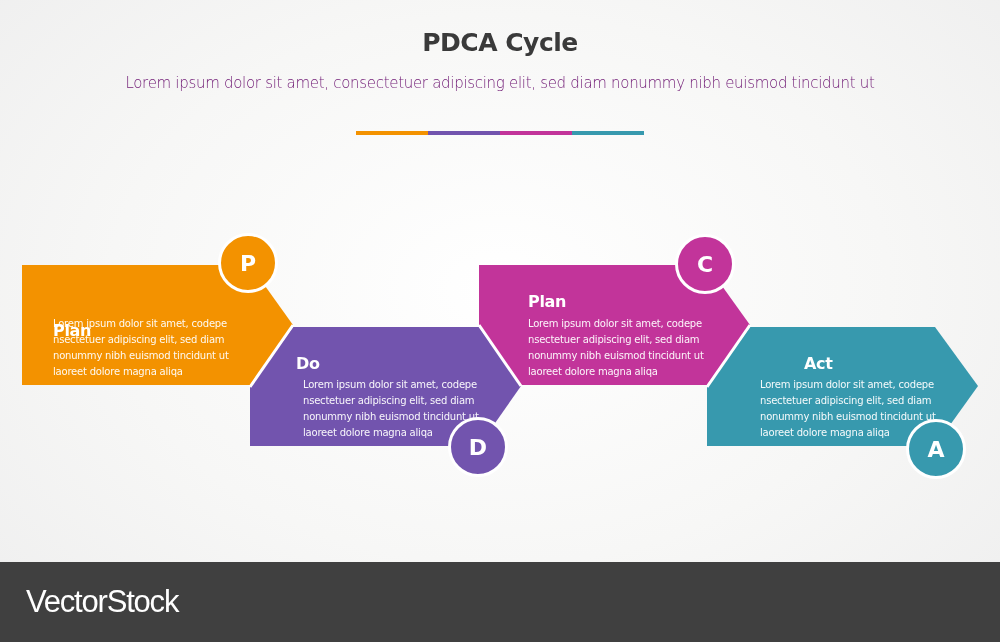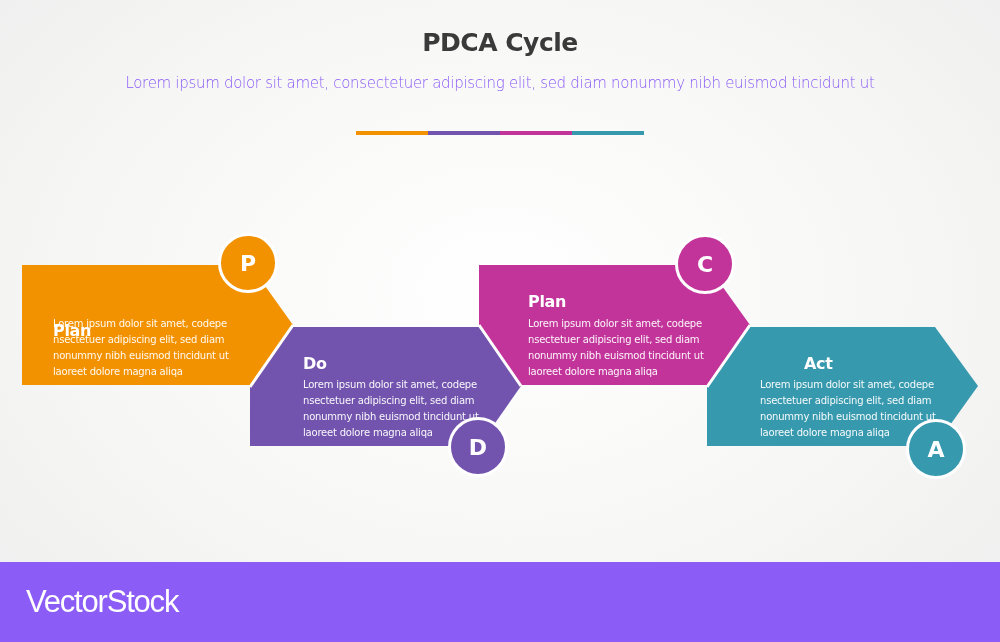--- a/index.html
+++ b/index.html
@@ -10,41 +10,41 @@
     font-family: "Liberation Sans", sans-serif;
   }
   .title {
     position: absolute; left: 0; top: 28px; width: 1000px;
     text-align: center; font-family: "DejaVu Sans", sans-serif;
     font-weight: bold; font-size: 25px; color: #3a3a3a; letter-spacing: -0.5px;
   }
   .subtitle {
     position: absolute; left: 60px; top: 73px; width: 880px;
     text-align: center; font-family: "DejaVu Sans", sans-serif;
-    font-size: 15px; line-height: 20px; color: #8b5cf6; font-weight: 300;
+    font-size: 15px; line-height: 20px; color: #701a75; font-weight: 300;
     letter-spacing: -0.3px;
   }
   .colorbar { position: absolute; left: 356px; top: 131px; height: 4px; display: flex; }
   .colorbar span { display: block; width: 72px; height: 4px; }
   svg.shapes { position: absolute; left: 0; top: 0; }
   .step-title {
     position: absolute; color: #fff; font-family: "DejaVu Sans", sans-serif;
     font-weight: bold; font-size: 16px; letter-spacing: -0.3px;
   }
   .step-desc {
     position: absolute; color: #fff; font-family: "DejaVu Sans", sans-serif;
     font-size: 10px; line-height: 16px; width: 200px; opacity: 0.95; letter-spacing: -0.2px;
   }
   .badge {
     position: absolute; width: 60px; height: 60px; border-radius: 50%;
     border: 3px solid #fff; color: #fff; display: flex; align-items: center; justify-content: center;
     font-family: "DejaVu Sans", sans-serif; font-weight: bold; font-size: 22px;
   }
   .footer {
-    position: absolute; left: 0; top: 562px; width: 1000px; height: 80px; background: #8b5cf6;
+    position: absolute; left: 0; top: 562px; width: 1000px; height: 80px; background: #404040;
   }
   .footer-logo {
     position: absolute; left: 26px; top: 22px; color: #fff;
     font-family: "Liberation Sans", sans-serif; font-size: 31px; letter-spacing: -1.2px;
   }
   .footer-id {
     position: absolute; right: 28px; top: 30px; color: #fff;
     font-family: "Liberation Sans", sans-serif; font-size: 21px; letter-spacing: -0.8px;
   }
 </style>
@@ -87,21 +87,21 @@
 <div class="badge" style="left:675px; top:234px; background:#C2349A;">
   <span>C</span>
 </div>
 <div class="badge" style="left:906px; top:419px; background:#3799AE;">
   <span>A</span>
 </div>
 
 <div class="step-title" style="left:53px; top:292px;margin-top:29px;">Plan</div>
 <div class="step-desc" style="left:53px; top:316px;">Lorem ipsum dolor sit amet, codepe nsectetuer adipiscing elit, sed diam nonummy nibh euismod tincidunt ut laoreet dolore magna aliqa</div>
 
-<div class="step-title" style="left:303px; top:354px;">Do</div>
+<div class="step-title" style="left:296px; top:354px;">Do</div>
 <div class="step-desc" style="left:303px; top:377px;">Lorem ipsum dolor sit amet, codepe nsectetuer adipiscing elit, sed diam nonummy nibh euismod tincidunt ut laoreet dolore magna aliqa</div>
 
 <div class="step-title" style="left:528px; top:292px;">Plan</div>
 <div class="step-desc" style="left:528px; top:316px;">Lorem ipsum dolor sit amet, codepe nsectetuer adipiscing elit, sed diam nonummy nibh euismod tincidunt ut laoreet dolore magna aliqa</div>
 
 <div class="step-title" style="left:804px; top:354px;">Act</div>
 <div class="step-desc" style="left:760px; top:377px;">Lorem ipsum dolor sit amet, codepe nsectetuer adipiscing elit, sed diam nonummy nibh euismod tincidunt ut laoreet dolore magna aliqa</div>
 
 <div class="footer">
   <div class="footer-logo">VectorStock</div>

